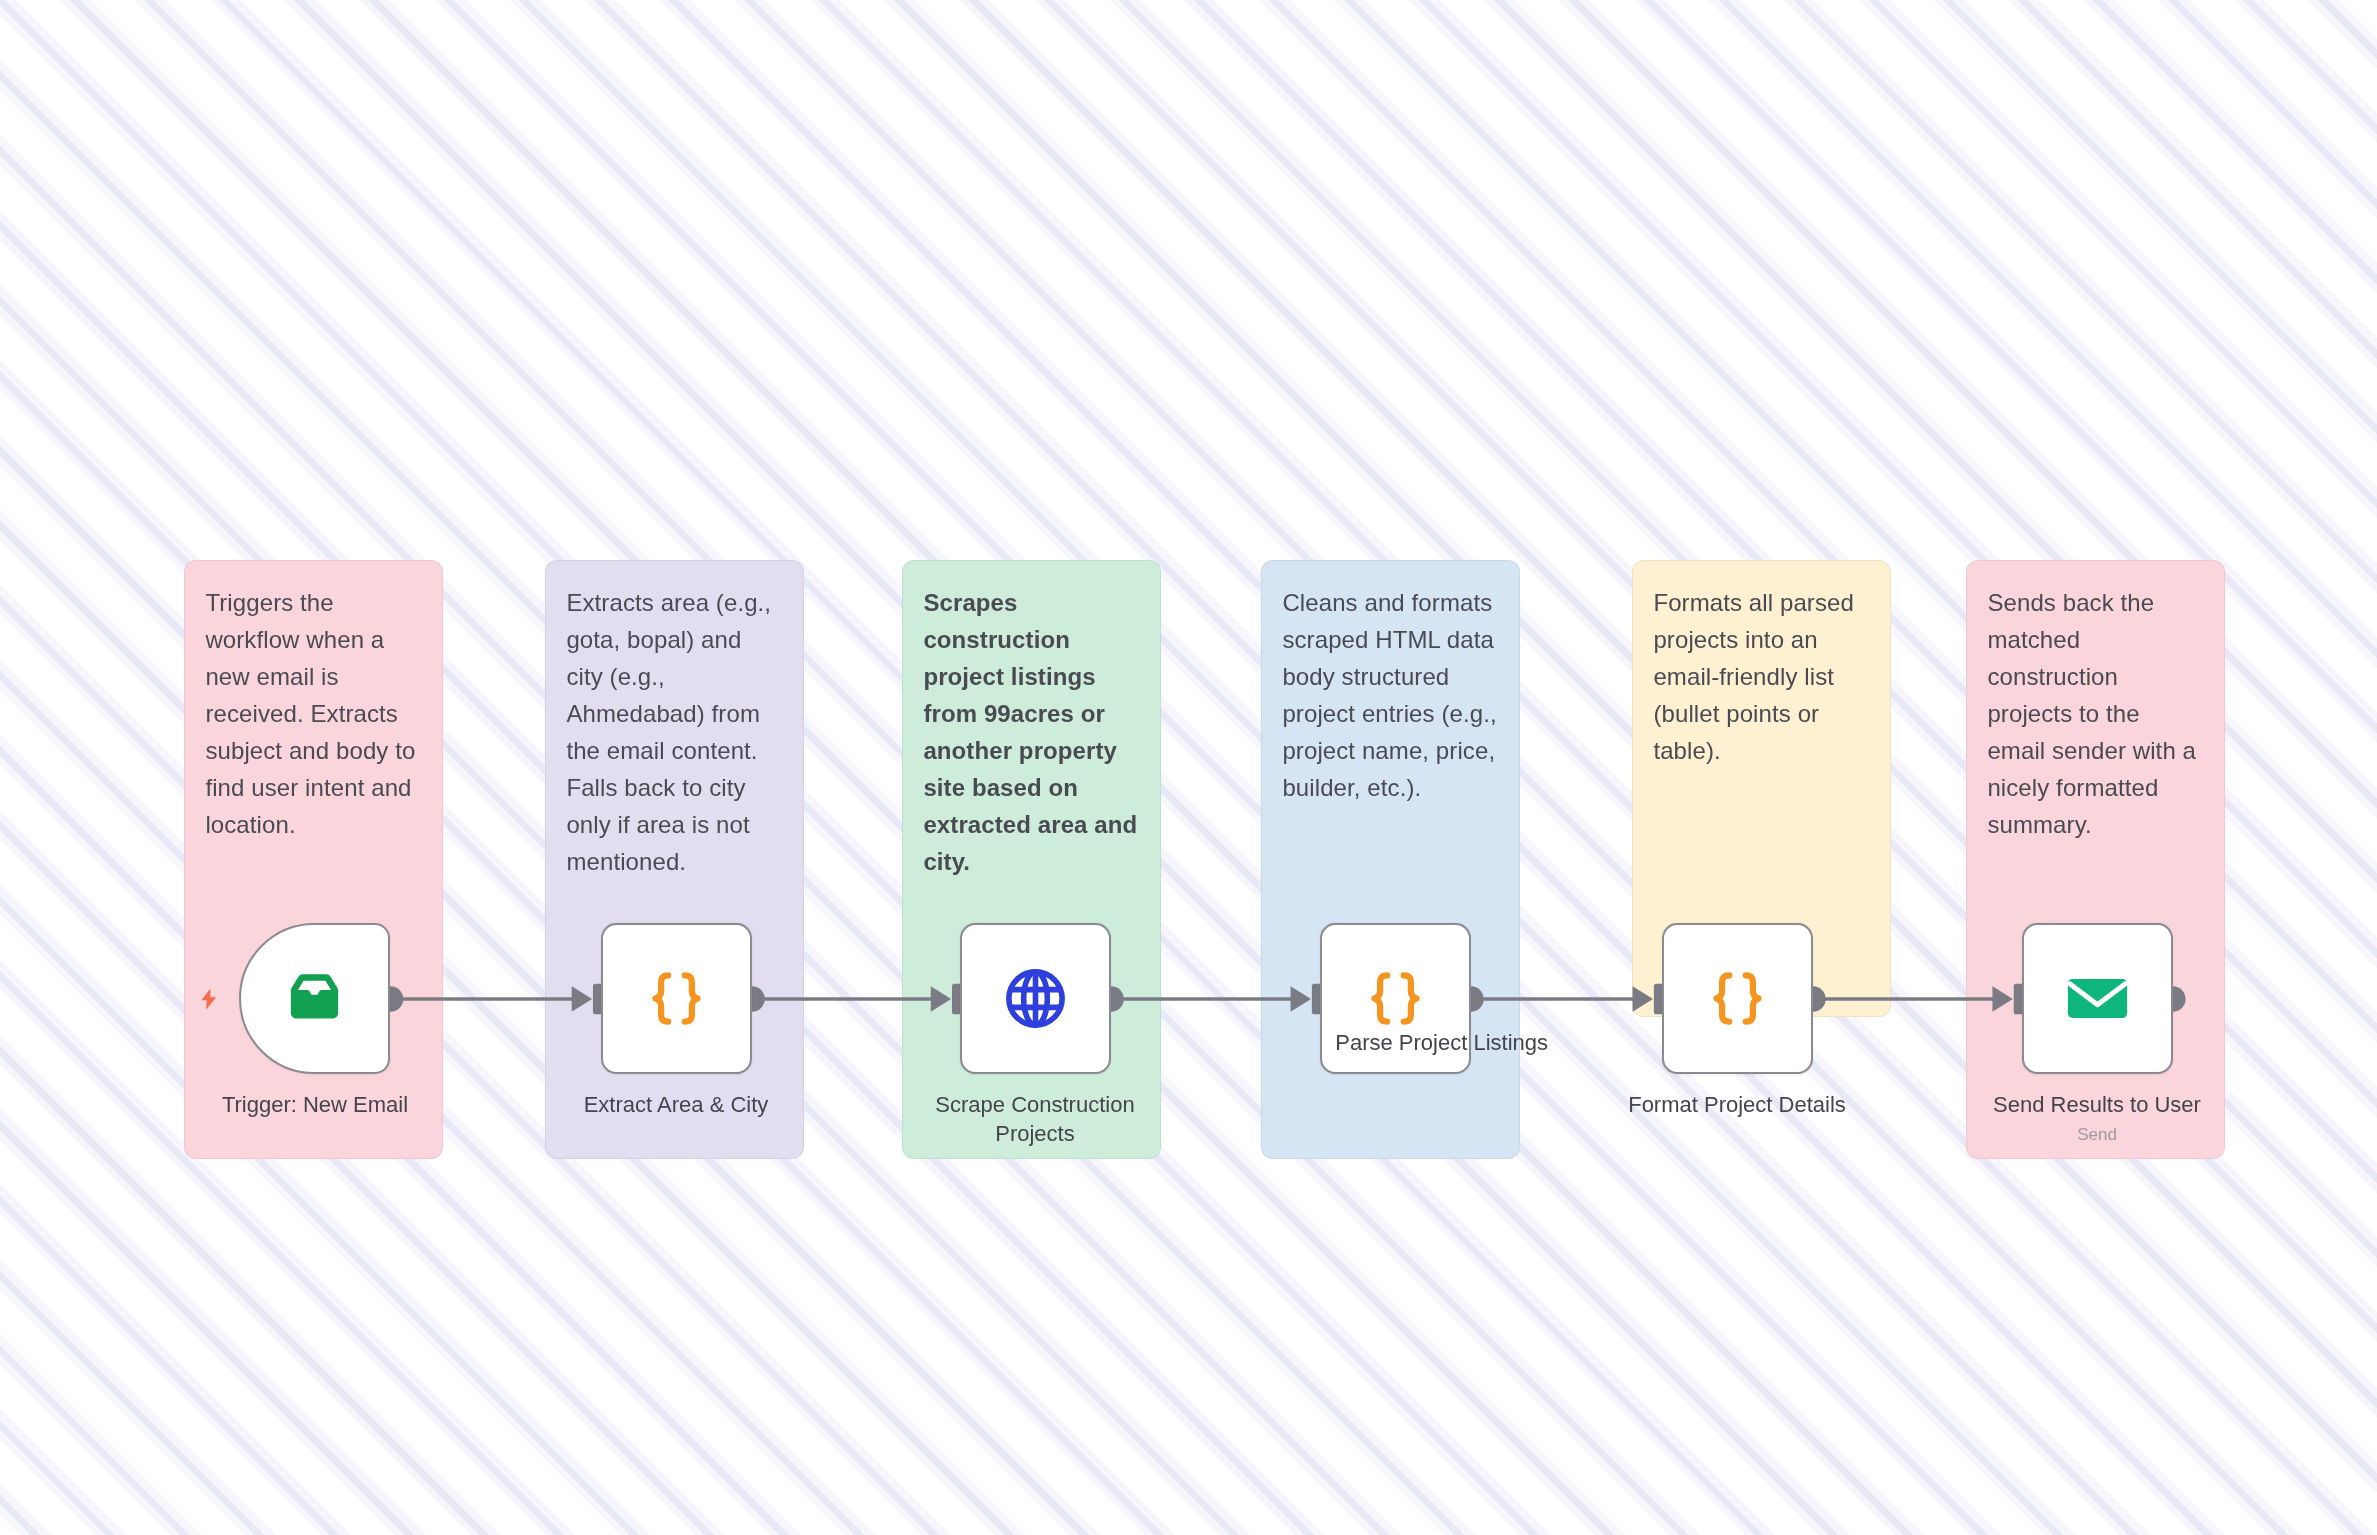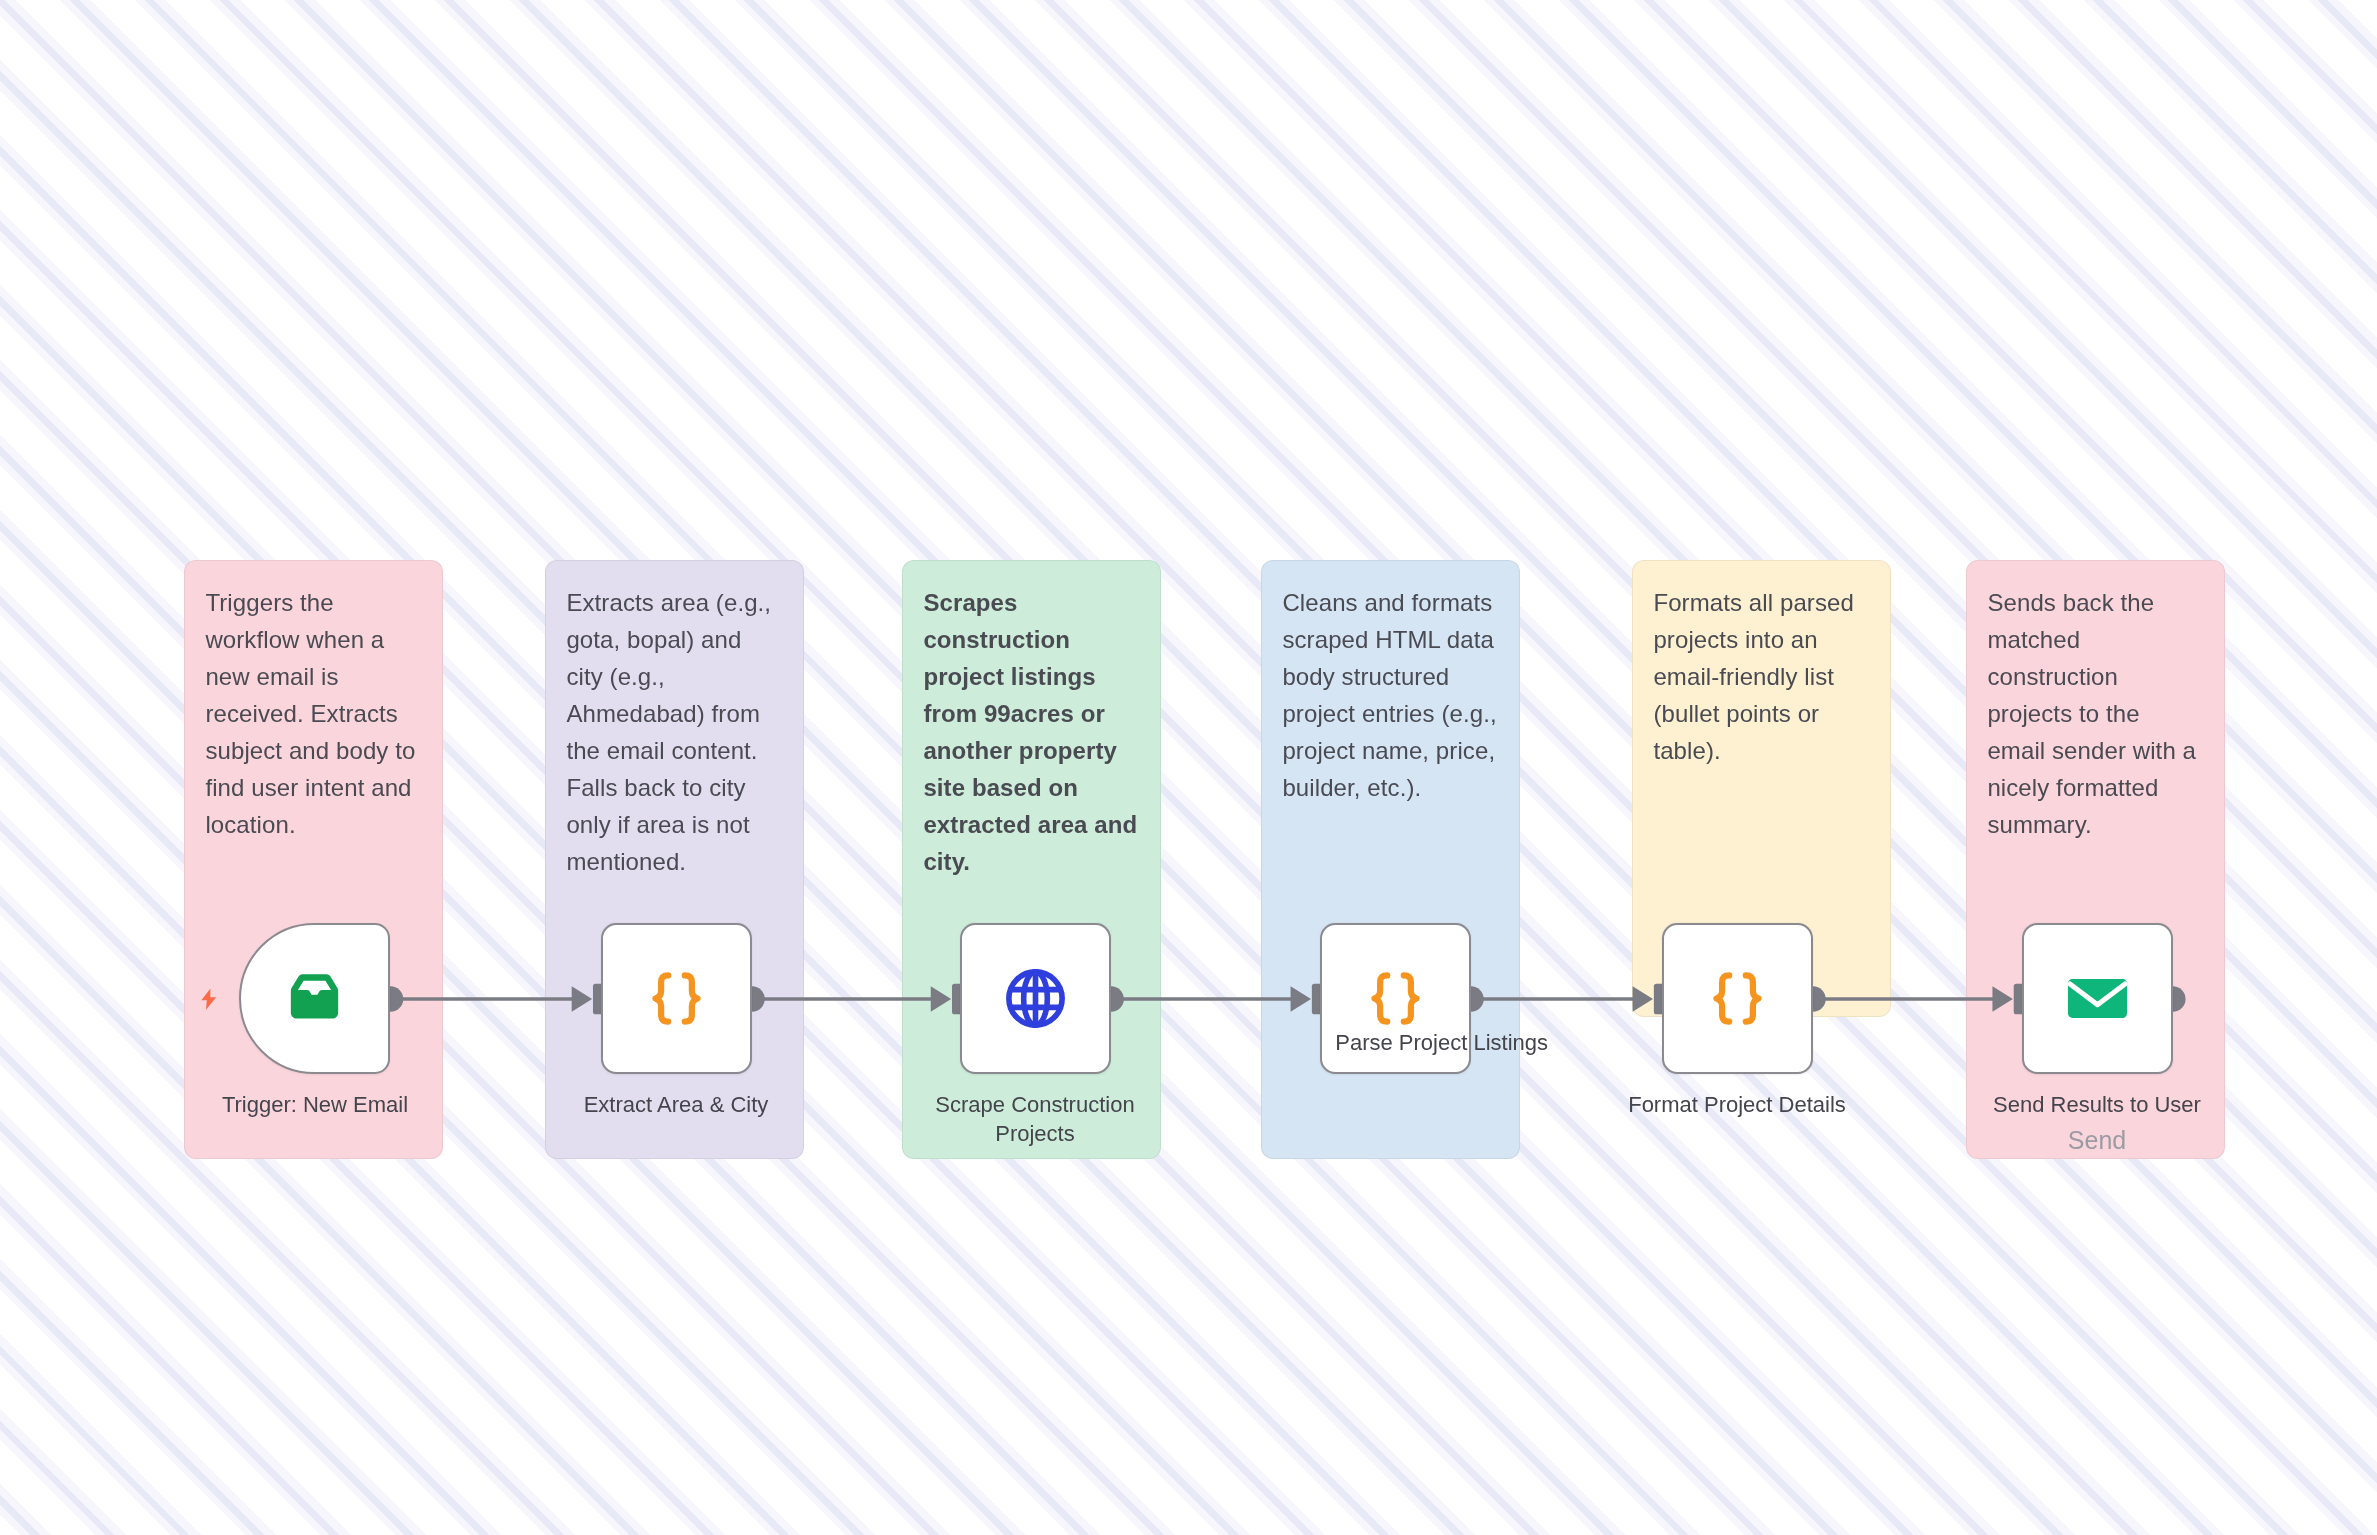--- a/index.html
+++ b/index.html
@@ -80,21 +80,21 @@
     text-align: center;
     font-size: 22px;
     line-height: 1.32;
     color: #44444c;
     font-weight: 400;
     white-space: pre-line;
   }
   .node-sublabel {
     position: absolute;
     text-align: center;
-    font-size: 25px;
+    font-size: 17px;
     color: #9b9ba3;
     line-height: 1.3;
   }
 
   .bolt {
     position: absolute;
     width: 31px;
     height: 37px;
     display: flex;
     align-items: center;

